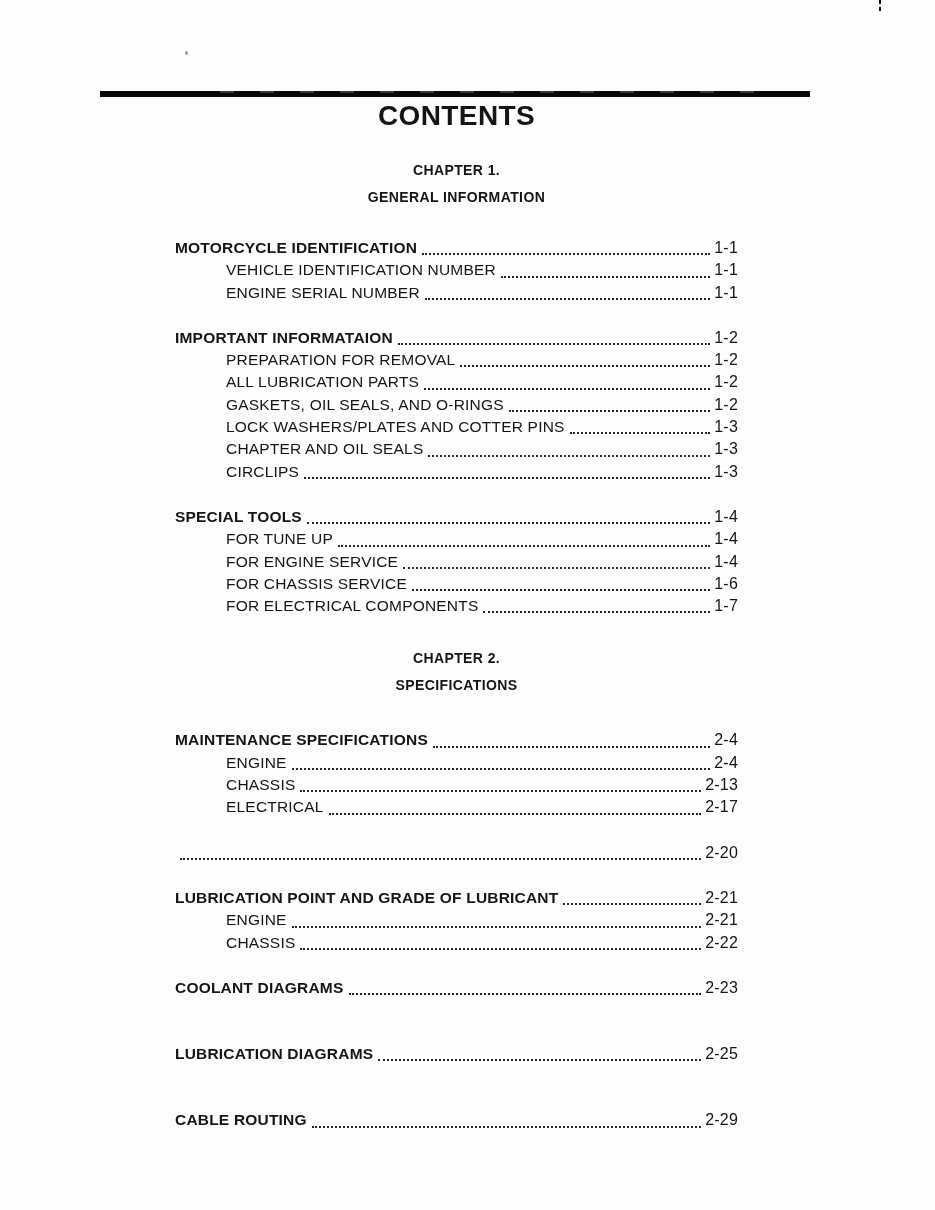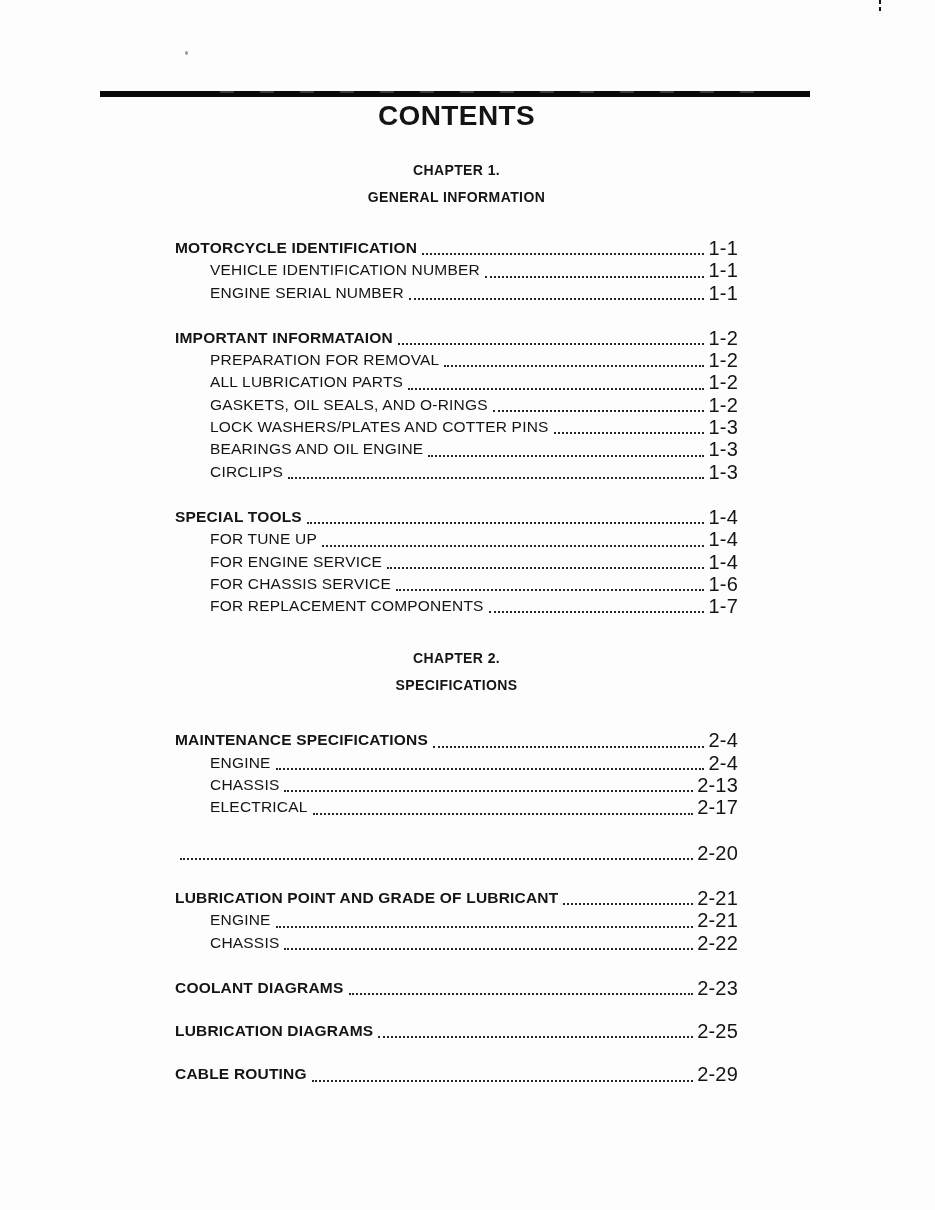--- a/index.html
+++ b/index.html
@@ -42,35 +42,35 @@
   }
   .chapter-heading,.chapter-subheading{
     text-align:center;font-size:14px;font-weight:bold;
     letter-spacing:.4px;line-height:27px;
   }
   .chapter{margin-top:28px;}
   .sections{margin-top:26px;}
   .section{margin-top:23px;}
   .sections .section:first-child{margin-top:0;}
   .chapter.ch2 .sections{margin-top:30px;}
-  .chapter.ch2 .section:nth-last-child(-n+2){margin-top:21px;}
+  .chapter.ch2 .section:nth-last-child(-n+2){margin-top:44px;}
 
   .row{
     display:flex;line-height:22.3px;font-size:15.5px;
     letter-spacing:.2px;
   }
   .row .lbl{white-space:nowrap;}
   .row.head .lbl{font-weight:bold;}
-  .row.sub{margin-left:35px;text-align:right;}
+  .row.sub{margin-left:51px;text-align:right;}
   .leader{flex:1;position:relative;margin:0 4px 0 5px;min-width:12px;}
   .leader::after{
     content:"";position:absolute;left:0;right:0;bottom:4px;
     border-bottom:2.2px dotted #262626;
   }
-  .pg{white-space:nowrap;font-size:20px;}
+  .pg{white-space:nowrap;font-size:16px;}
 </style>
 </head>
 <body>
 
 <div class="page">
   <div class="registration-mark"></div>
   <div class="scan-speck"></div>
   <div class="header-rule"></div>
 
   <div class="col">
@@ -117,21 +117,21 @@
                 <span class="lbl">GASKETS, OIL SEALS, AND O-RINGS</span>
                 <span class="leader"></span>
                 <span class="pg">1-2</span>
               </div>
               <div class="row sub">
                 <span class="lbl">LOCK WASHERS/PLATES AND COTTER PINS</span>
                 <span class="leader"></span>
                 <span class="pg">1-3</span>
               </div>
               <div class="row sub">
-                <span class="lbl">BEARINGS AND OIL ENGINE</span>
+                <span class="lbl">CHAPTER AND OIL SEALS</span>
                 <span class="leader"></span>
                 <span class="pg">1-3</span>
               </div>
               <div class="row sub">
                 <span class="lbl">CIRCLIPS</span>
                 <span class="leader"></span>
                 <span class="pg">1-3</span>
               </div>
             </div>
             <div class="section">
@@ -149,21 +149,21 @@
                 <span class="lbl">FOR ENGINE SERVICE</span>
                 <span class="leader"></span>
                 <span class="pg">1-4</span>
               </div>
               <div class="row sub">
                 <span class="lbl">FOR CHASSIS SERVICE</span>
                 <span class="leader"></span>
                 <span class="pg">1-6</span>
               </div>
               <div class="row sub">
-                <span class="lbl">FOR REPLACEMENT COMPONENTS</span>
+                <span class="lbl">FOR ELECTRICAL COMPONENTS</span>
                 <span class="leader"></span>
                 <span class="pg">1-7</span>
               </div>
             </div>
           </div>
         </div>
         <div class="chapter ch2">
           <div class="chapter-heading">CHAPTER 2.</div>
           <div class="chapter-subheading">SPECIFICATIONS</div>
           <div class="sections">

